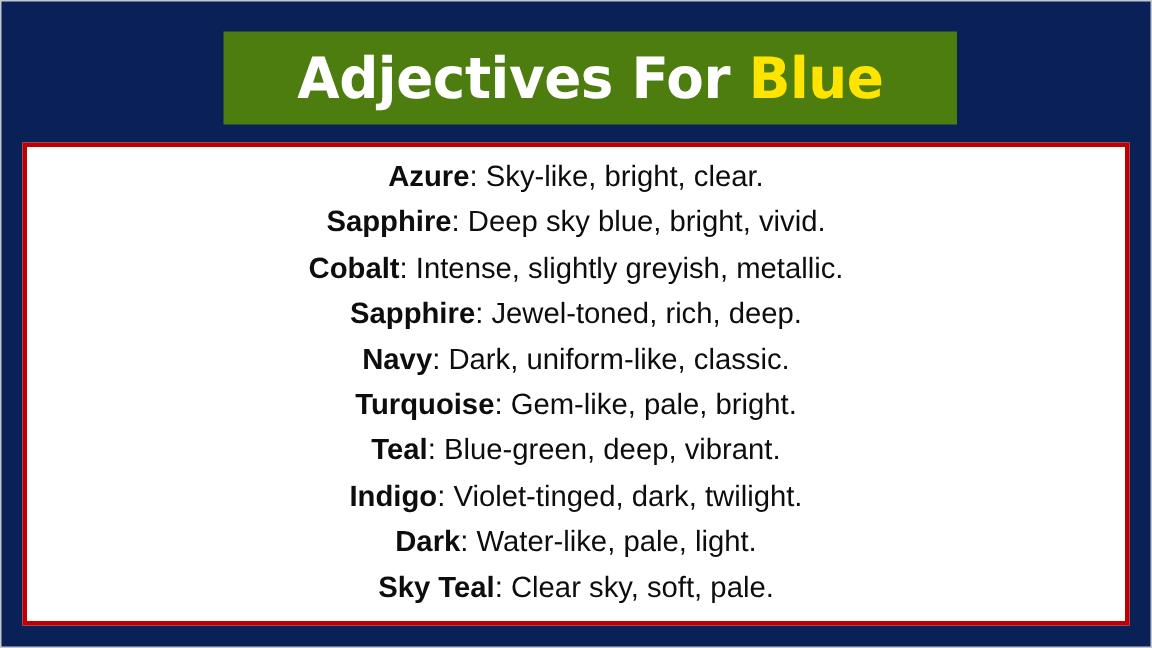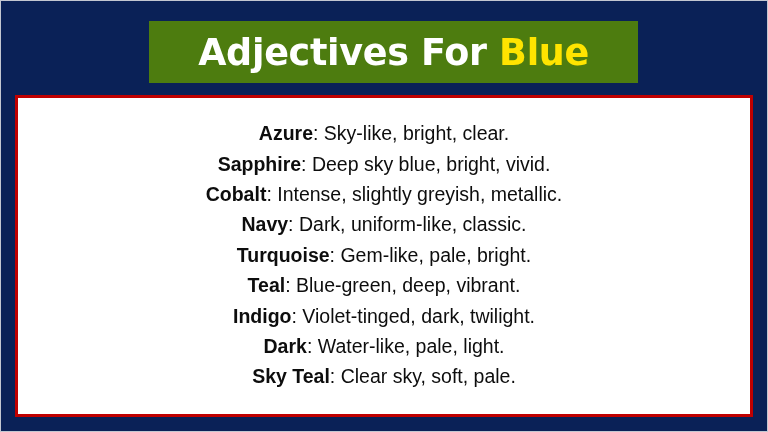--- a/index.html
+++ b/index.html
@@ -99,20 +99,21 @@
     <div class="title-text">
       <span>Adjectives For </span><span class="hl">Blue</span>
     </div>
   </div>
 
   <div class="content-panel">
     <ul class="adj-list">
         <li class="adj-item"><span class="adj-term">Azure</span><span class="adj-desc">: </span><span class="adj-desc">Sky-like, bright, clear.</span></li>
         <li class="adj-item"><span class="adj-term">Sapphire</span><span class="adj-desc">: </span><span class="adj-desc">Deep sky blue, bright, vivid.</span></li>
         <li class="adj-item"><span class="adj-term">Cobalt</span><span class="adj-desc">: </span><span class="adj-desc">Intense, slightly greyish, metallic.</span></li>
+        <li class="adj-item"><span class="adj-term">Sapphire</span><span class="adj-desc">: </span><span class="adj-desc">Jewel-toned, rich, deep.</span></li>
         <li class="adj-item"><span class="adj-term">Navy</span><span class="adj-desc">: </span><span class="adj-desc">Dark, uniform-like, classic.</span></li>
         <li class="adj-item"><span class="adj-term">Turquoise</span><span class="adj-desc">: </span><span class="adj-desc">Gem-like, pale, bright.</span></li>
         <li class="adj-item"><span class="adj-term">Teal</span><span class="adj-desc">: </span><span class="adj-desc">Blue-green, deep, vibrant.</span></li>
         <li class="adj-item"><span class="adj-term">Indigo</span><span class="adj-desc">: </span><span class="adj-desc">Violet-tinged, dark, twilight.</span></li>
         <li class="adj-item"><span class="adj-term">Dark</span><span class="adj-desc">: </span><span class="adj-desc">Water-like, pale, light.</span></li>
         <li class="adj-item"><span class="adj-term">Sky Teal</span><span class="adj-desc">: </span><span class="adj-desc">Clear sky, soft, pale.</span></li>
       </ul>
   </div>
 
 </div>

